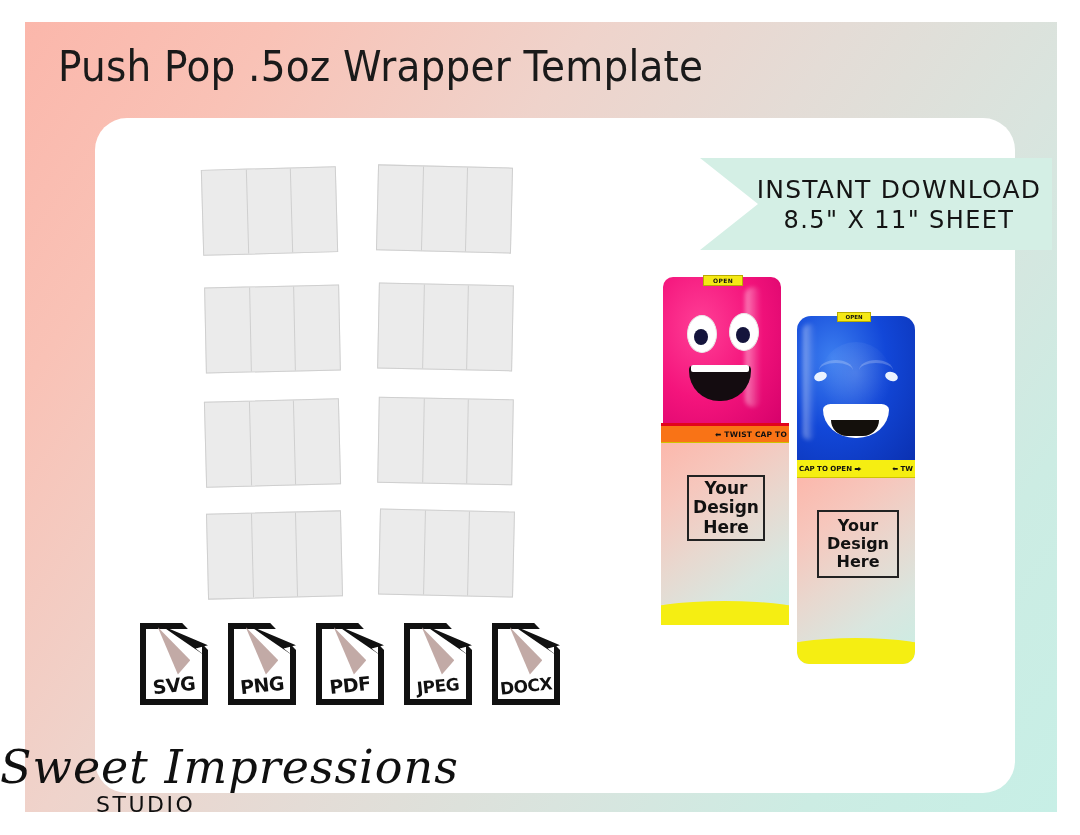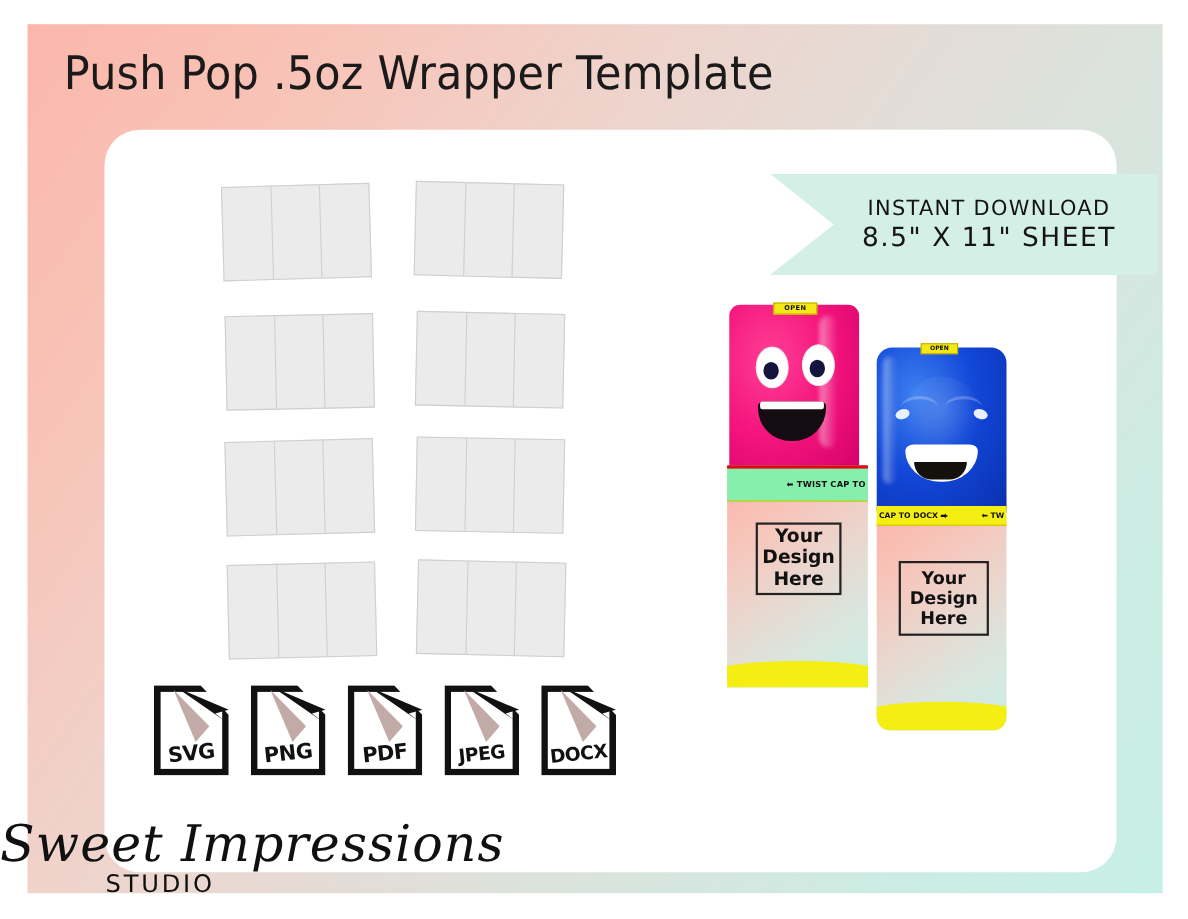--- a/index.html
+++ b/index.html
@@ -46,21 +46,21 @@
   
   .ribbon{
     position:absolute;left:700px;top:158px;width:352px;height:92px;
     background:#d4efe5;
     -webkit-clip-path:polygon(0 0, 100% 0, 100% 100%, 0 100%, 58px 50%);
     clip-path:polygon(0 0, 100% 0, 100% 100%, 0 100%, 58px 50%);
     display:flex;flex-direction:column;align-items:center;justify-content:center;
     padding-left:46px;box-sizing:border-box;
   }
   .ribbon-l1{
-    font-size:19px;letter-spacing:1.2px;color:#141414;
+    font-size:25px;letter-spacing:1.2px;color:#141414;
     font-family:"DejaVu Sans", sans-serif;white-space:nowrap;
   }
   .ribbon-l2{
     font-size:24px;letter-spacing:1.4px;color:#141414;margin-top:2px;
     font-family:"DejaVu Sans", sans-serif;white-space:nowrap;
   }
 
   
   .tpl{
     position:absolute;width:135px;height:86px;
@@ -173,22 +173,22 @@
     content:"";position:absolute;left:2px;top:0;width:58px;height:7px;background:#fff;
     border-radius:2px;
   }
   #pop-pink .opentab{
     position:absolute;left:42px;top:-2px;width:40px;height:11px;
     background:#f5e915;border:1px solid #b9ad00;box-sizing:border-box;
     font-size:6px;text-align:center;line-height:9px;color:#111;font-weight:700;
     letter-spacing:.4px;font-family:"DejaVu Sans", sans-serif;
   }
   #pop-pink .twist{
-    position:absolute;left:0;top:146px;width:128px;height:33px;
-    background:#86efac;border-top:3px solid #e2041b;border-bottom:1px solid #cfc400;
+    position:absolute;left:0;top:146px;width:128px;height:20px;
+    background:#f97316;border-top:3px solid #e2041b;border-bottom:1px solid #cfc400;
     box-sizing:border-box;
     font-size:7.5px;font-weight:700;color:#111;letter-spacing:.2px;
     display:flex;align-items:center;justify-content:flex-end;
     padding-right:2px;white-space:nowrap;overflow:hidden;
     font-family:"DejaVu Sans", sans-serif;
   }
   #pop-pink .body{top:162px;height:186px;}
   #pop-pink .base{height:18px;}
   #pop-pink .designbox{left:26px;top:198px;width:74px;height:62px;font-size:17px;}
 
@@ -365,21 +365,21 @@
       <div class="facehint"></div>
       <div class="brow l"></div>
       <div class="brow r"></div>
       <div class="smile"></div>
     </div>
     <div class="eye l"></div>
     <div class="eye r"></div>
     <div class="cap-hl"></div>
     <div class="opentab">OPEN</div>
     <div class="twist">
-      <span>CAP TO DOCX ⮕</span>
+      <span>CAP TO OPEN ⮕</span>
       <span>⬅ TW</span>
     </div>
     <div class="designbox">Your Design Here</div>
   </div>
 
   <div class="logo">
     <div class="logo-script">Sweet Impressions</div>
     <div class="logo-sub">STUDIO</div>
   </div>
 

